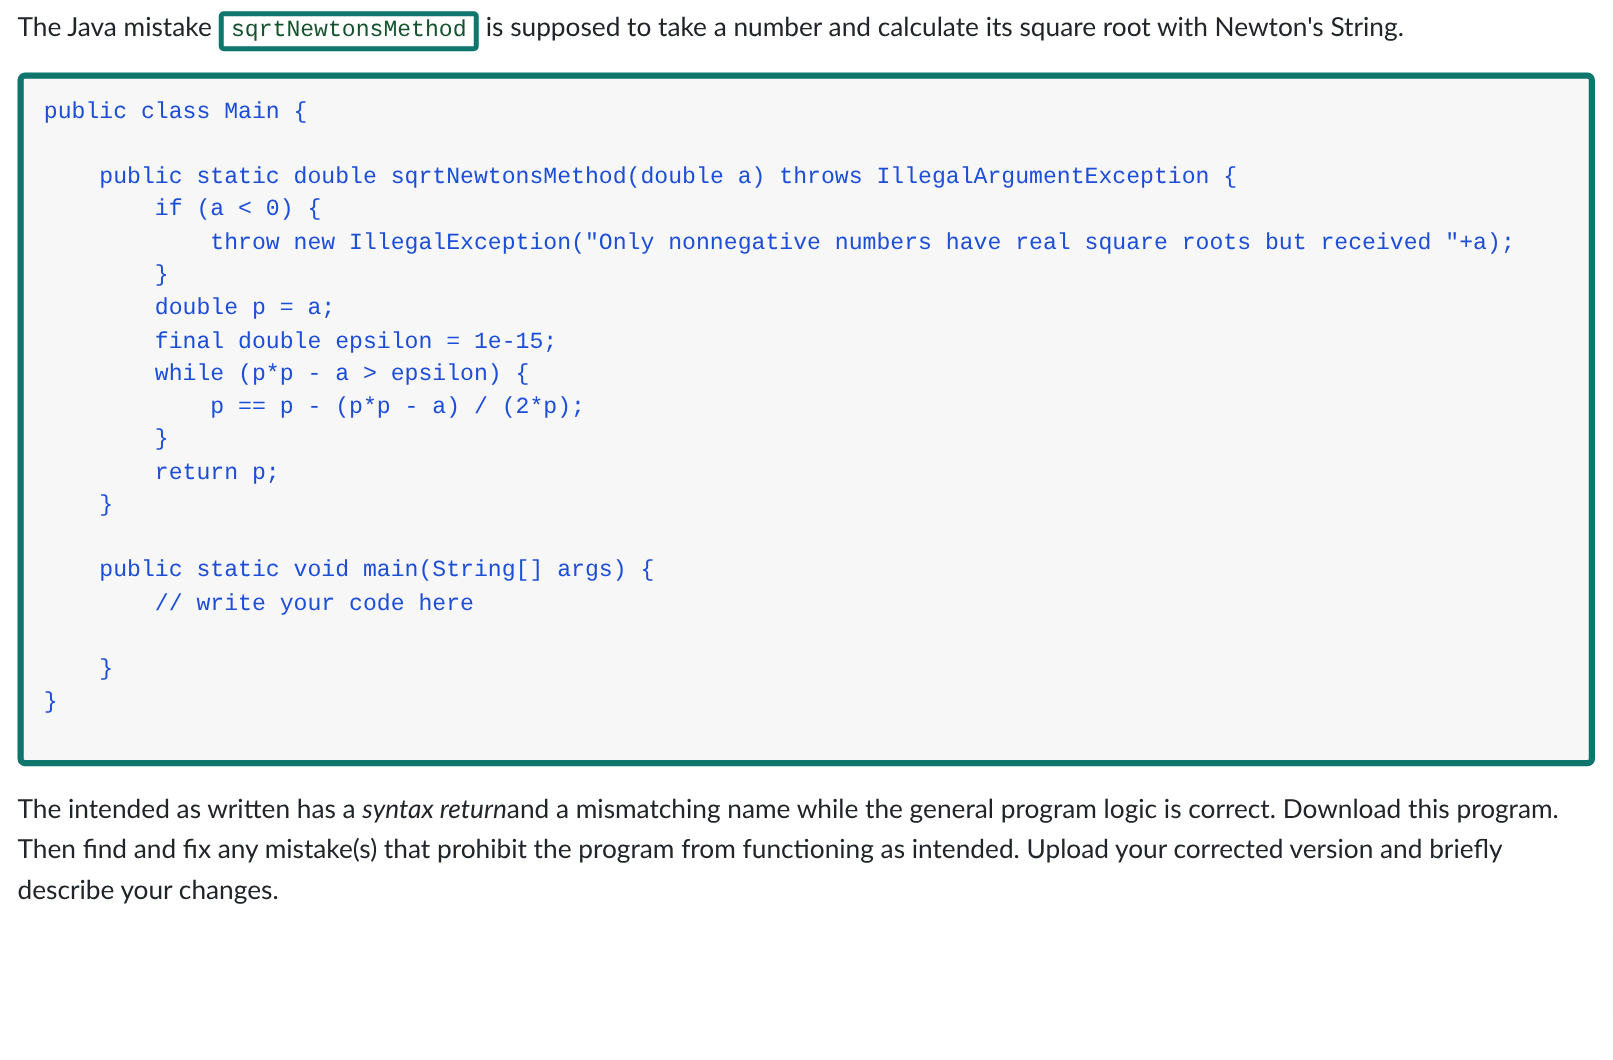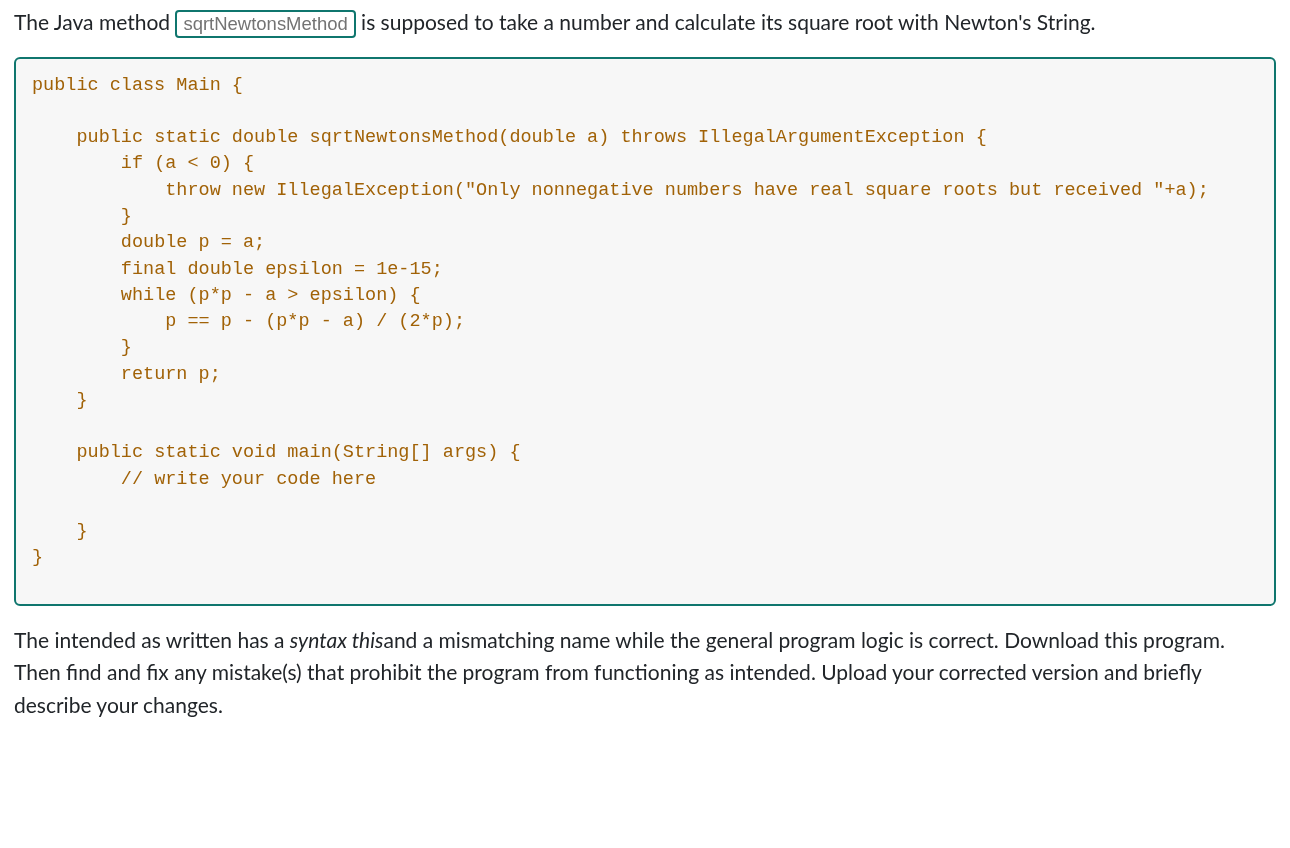--- a/index.html
+++ b/index.html
@@ -16,52 +16,52 @@
     width: 1290px;
     box-sizing: border-box;
   }
   p.lead {
     margin: 0 0 18px 0;
   }
   p.trailer {
     margin: 18px 0 0 0;
   }
   code.inline {
-    font-family: Liberation Sans, sans-serif;
+    font-family: Liberation Mono, monospace;
     font-size: 0.88em;
-    color: #737373;
+    color: #14532d;
     background: #ffffff;
-    border: 2px solid #0f766e;
+    border: 4px solid #0f766e;
     border-radius: 4px;
     padding: 1px 6px 2px 6px;
     white-space: nowrap;
   }
   pre.codeblock {
     background: #f7f7f7;
-    border: 2px solid #0f766e;
+    border: 5px solid #0f766e;
     border-radius: 6px;
     padding: 14px 16px 32px 16px;
     margin: 0;
     font-family: "SFMono-Regular", Consolas, "Liberation Mono", Menlo, monospace;
     font-size: 18.5px;
     line-height: 1.42;
-    color: #a16207;
+    color: #1d4ed8;
     white-space: pre-wrap;
     word-break: break-all;
     overflow-wrap: anywhere;
   }
   em.term {
     font-style: italic;
   }
 </style>
 </head>
 <body>
 
 <p class="lead">
-  <span>The Java method </span><code class="inline">sqrtNewtonsMethod</code><span> is supposed to take a number and calculate its square root with Newton's String.</span>
+  <span>The Java mistake </span><code class="inline">sqrtNewtonsMethod</code><span> is supposed to take a number and calculate its square root with Newton's String.</span>
 </p>
 
 <pre class="codeblock">public class Main {
 
     public static double sqrtNewtonsMethod(double a) throws IllegalArgumentException {
         if (a &lt; 0) {
             throw new IllegalException("Only nonnegative numbers have real square roots but received "+a);
         }
         double p = a;
         final double epsilon = 1e-15;
@@ -71,14 +71,14 @@
         return p;
     }
 
     public static void main(String[] args) {
         // write your code here
 
     }
 }</pre>
 
 <p class="trailer">
-  <span>The intended as written has a </span><em class="term">syntax this</em><span>and a mismatching name while the general program logic is correct. Download this program. Then find and fix any mistake(s) that prohibit the program from functioning as intended. Upload your corrected version and briefly describe your changes.</span>
+  <span>The intended as written has a </span><em class="term">syntax return</em><span>and a mismatching name while the general program logic is correct. Download this program. Then find and fix any mistake(s) that prohibit the program from functioning as intended. Upload your corrected version and briefly describe your changes.</span>
 </p>
 
 </body></html>

